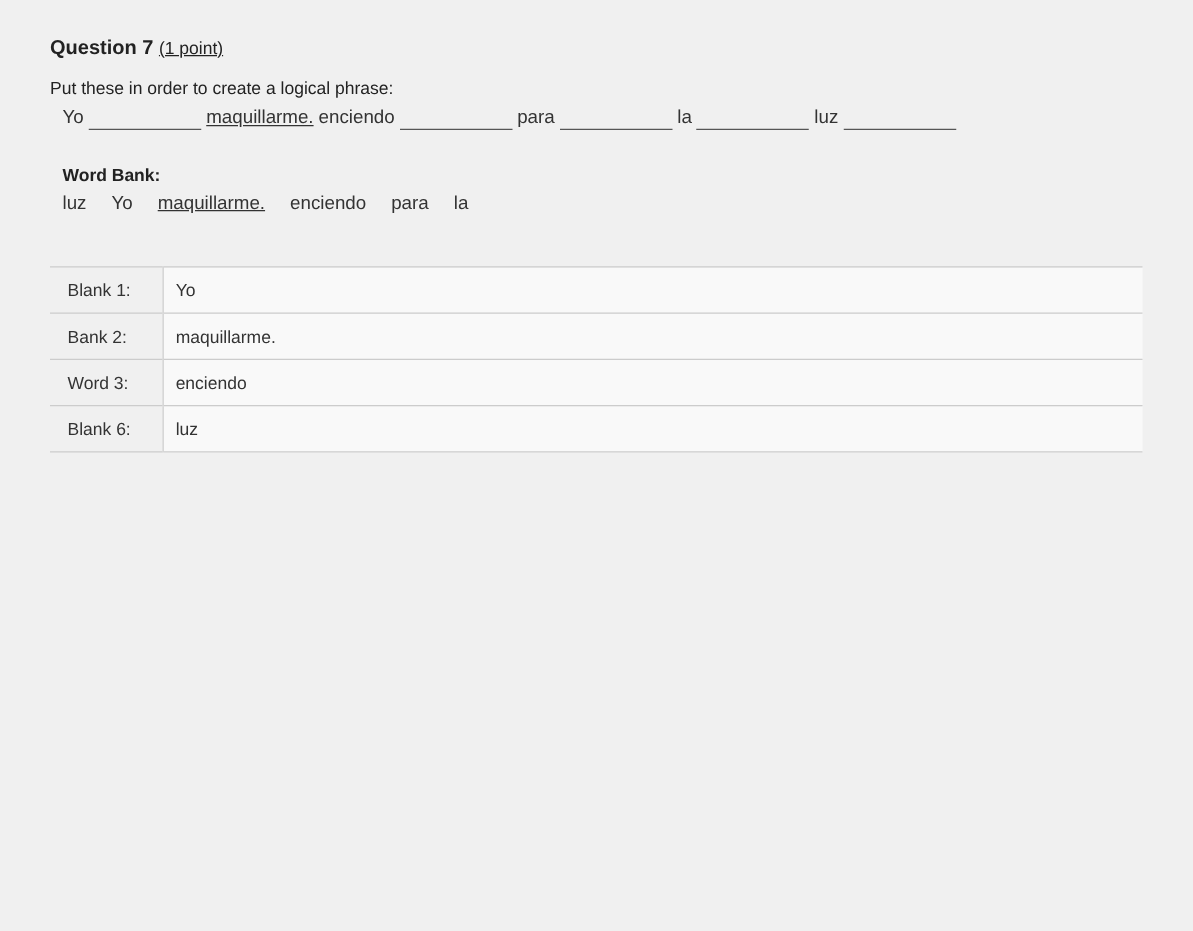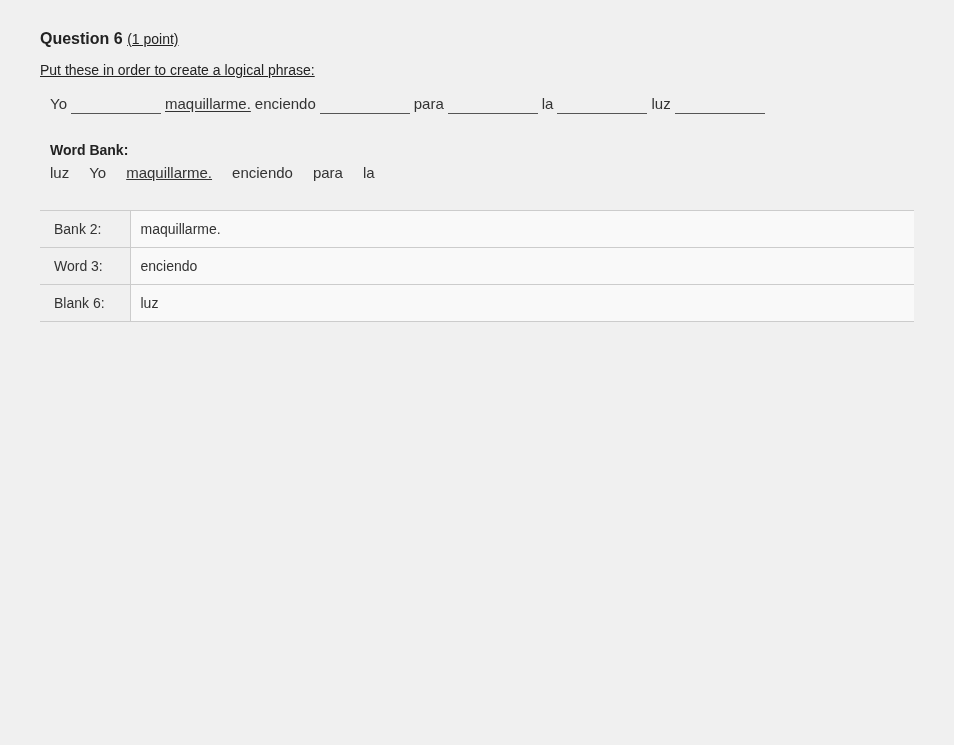--- a/index.html
+++ b/index.html
@@ -28,22 +28,21 @@
     }
 
     .question-points {
       font-weight: normal;
       font-size: 14px;
       text-decoration: underline;
     }
 
     .instructions {
       font-size: 14px;
-      margin-bottom: 16px;
-      text-decoration: underline;
+      margin-bottom: 6px;
     }
 
     .phrase-row {
       display: flex;
       align-items: flex-end;
       gap: 4px;
       margin-bottom: 28px;
       flex-wrap: wrap;
       padding-left: 10px;
     }
@@ -61,21 +60,21 @@
       height: 20px;
       vertical-align: bottom;
     }
 
     .phrase-word.underlined {
       text-decoration: underline;
       text-underline-offset: 2px;
     }
 
     .word-bank-section {
-      margin-bottom: 29px;
+      margin-bottom: 42px;
       padding-left: 10px;
     }
 
     .word-bank-label {
       font-weight: bold;
       font-size: 14px;
       margin-bottom: 6px;
     }
 
     .word-bank-words {
@@ -124,21 +123,21 @@
       border-left: 1px solid #ccc;
       vertical-align: middle;
       background-color: #f9f9f9;
     }
   </style>
 </head>
 <body>
 
 <div class="question-header">
   <span class="question-title">
-    <span>Question 6</span>
+    <span>Question 7</span>
     <span class="question-points">(1 point)</span>
   </span>
 </div>
 
 <div class="instructions">Put these in order to create a logical phrase:</div>
 
 <div class="phrase-row">
   <span class="phrase-word">Yo</span>
   <span class="phrase-blank"></span>
   <span class="phrase-word underlined">maquillarme.</span>
@@ -159,20 +158,24 @@
     <span class="word-bank-word">Yo</span>
     <span class="word-bank-word underlined">maquillarme.</span>
     <span class="word-bank-word">enciendo</span>
     <span class="word-bank-word">para</span>
     <span class="word-bank-word">la</span>
   </div>
 </div>
 
 <table class="blanks-table">
   <tbody id="blanks-tbody">
+  <tr>
+        <td class="blank-label-cell">Blank 1:</td>
+        <td class="blank-value-cell">Yo</td>
+      </tr>
       <tr>
         <td class="blank-label-cell">Bank 2:</td>
         <td class="blank-value-cell">maquillarme.</td>
       </tr>
       <tr>
         <td class="blank-label-cell">Word 3:</td>
         <td class="blank-value-cell">enciendo</td>
       </tr>
       <tr>
         <td class="blank-label-cell">Blank 6:</td>

